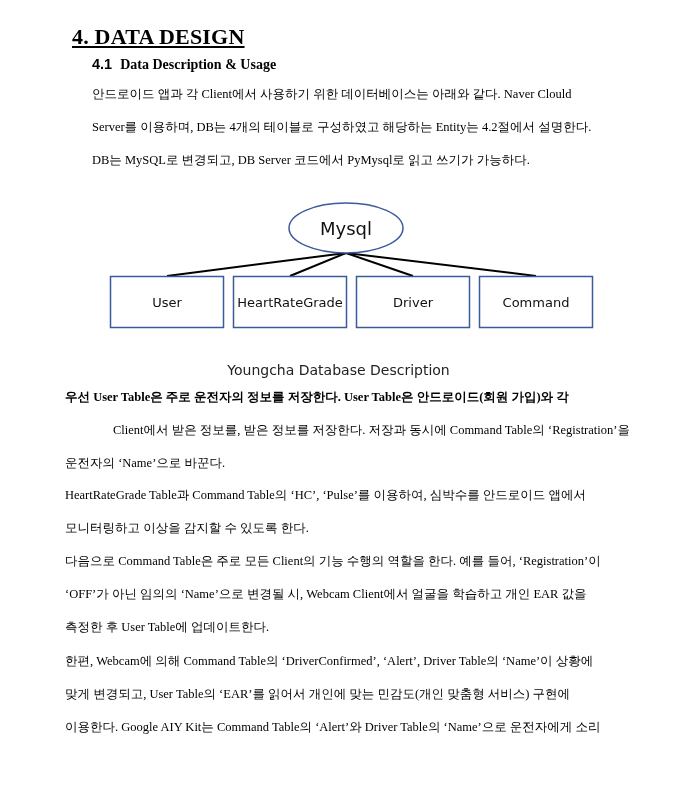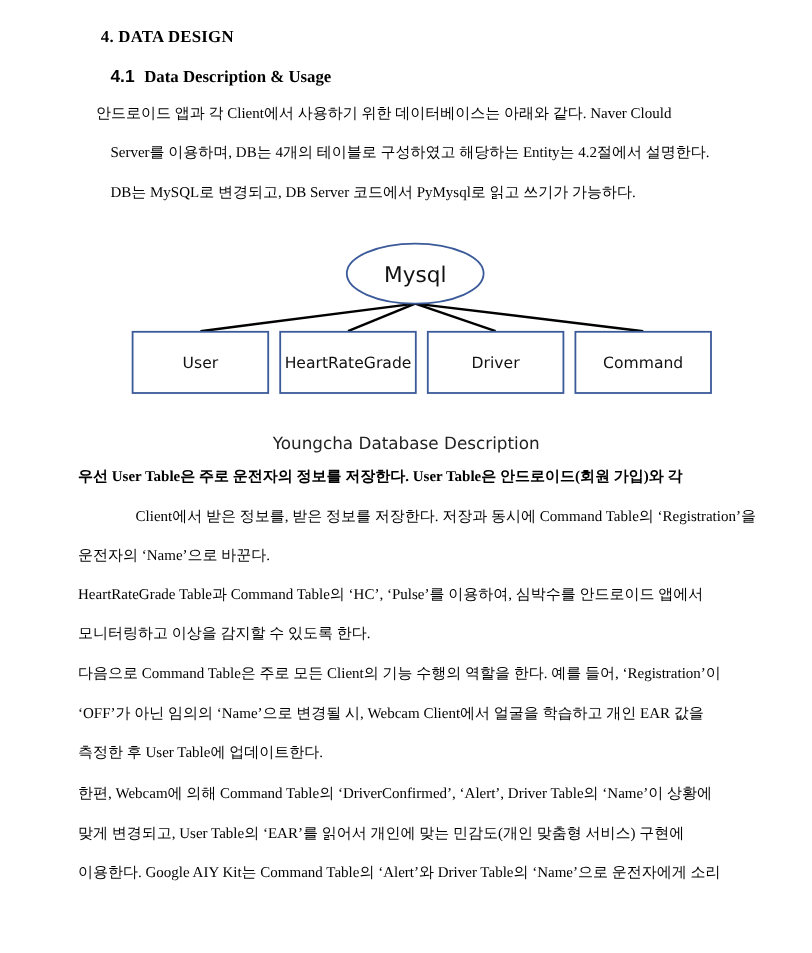--- a/index.html
+++ b/index.html
@@ -1,37 +1,37 @@
 <!DOCTYPE html>
 <html><head>
   <meta charset="utf-8">
   <style>
     html, body { margin: 0; padding: 0; background: #ffffff; }
     body { width: 677px; height: 794px; position: relative; overflow: hidden;
            font-family: "Liberation Serif", "DejaVu Serif", serif; color: #000; }
-    .h1 { position: absolute; left: 84px; top: 24px; font-size: 14px; font-weight: bold; letter-spacing: 0.2px; }
+    .h1 { position: absolute; left: 72px; top: 24px; font-size: 22px; font-weight: bold; letter-spacing: 0.2px; text-decoration: underline; }
     .h2 { position: absolute; left: 92px; top: 56px; font-size: 14px; font-weight: bold; }
     .h2 .num { font-family: "Liberation Sans", "DejaVu Sans", sans-serif; font-size: 14.5px; margin-right: 8px; }
     .line { position: absolute; font-size: 12.5px; white-space: nowrap; line-height: 16px; }
     .diagram { position: absolute; left: 0; top: 0; width: 677px; height: 794px; pointer-events: none; }
     .caption { position: absolute; left: 0; width: 677px; top: 362px; text-align: center;
                font-family: "DejaVu Sans", sans-serif; font-size: 14px; color: #222; }
     .node-label { font-family: "DejaVu Sans", sans-serif; font-size: 13px; fill: #111; }
     .root-label { font-family: "DejaVu Sans", sans-serif; font-size: 18px; fill: #111; }
   </style>
 </head>
 <body>
 
 <div class="h1">4. DATA DESIGN</div>
 <div class="h2">
   <span class="num">4.1</span><span>Data Description &amp; Usage</span>
 </div>
 
 <div>
-  <div class="line" style="left:80px; top:86px;">  안드로이드 앱과 각 Client에서 사용하기 위한 데이터베이스는 아래와 같다. Naver Clould</div>
+  <div class="line" style="left:92px; top:86px;">  안드로이드 앱과 각 Client에서 사용하기 위한 데이터베이스는 아래와 같다. Naver Clould</div>
   <div class="line" style="left:92px; top:119px;">Server를 이용하며, DB는 4개의 테이블로 구성하였고 해당하는 Entity는 4.2절에서 설명한다.</div>
   <div class="line" style="left:92px; top:152px;">DB는 MySQL로 변경되고, DB Server 코드에서 PyMysql로 읽고 쓰기가 가능하다.</div>
 </div>
 
 <svg class="diagram" width="677" height="794" viewBox="0 0 677 794">
   <g stroke="#000" stroke-width="2">
     <line x1="346" y1="253" x2="167" y2="276"></line>
     <line x1="346" y1="253" x2="290" y2="276"></line>
     <line x1="346" y1="253" x2="413" y2="276"></line>
     <line x1="346" y1="253" x2="536" y2="276"></line>

